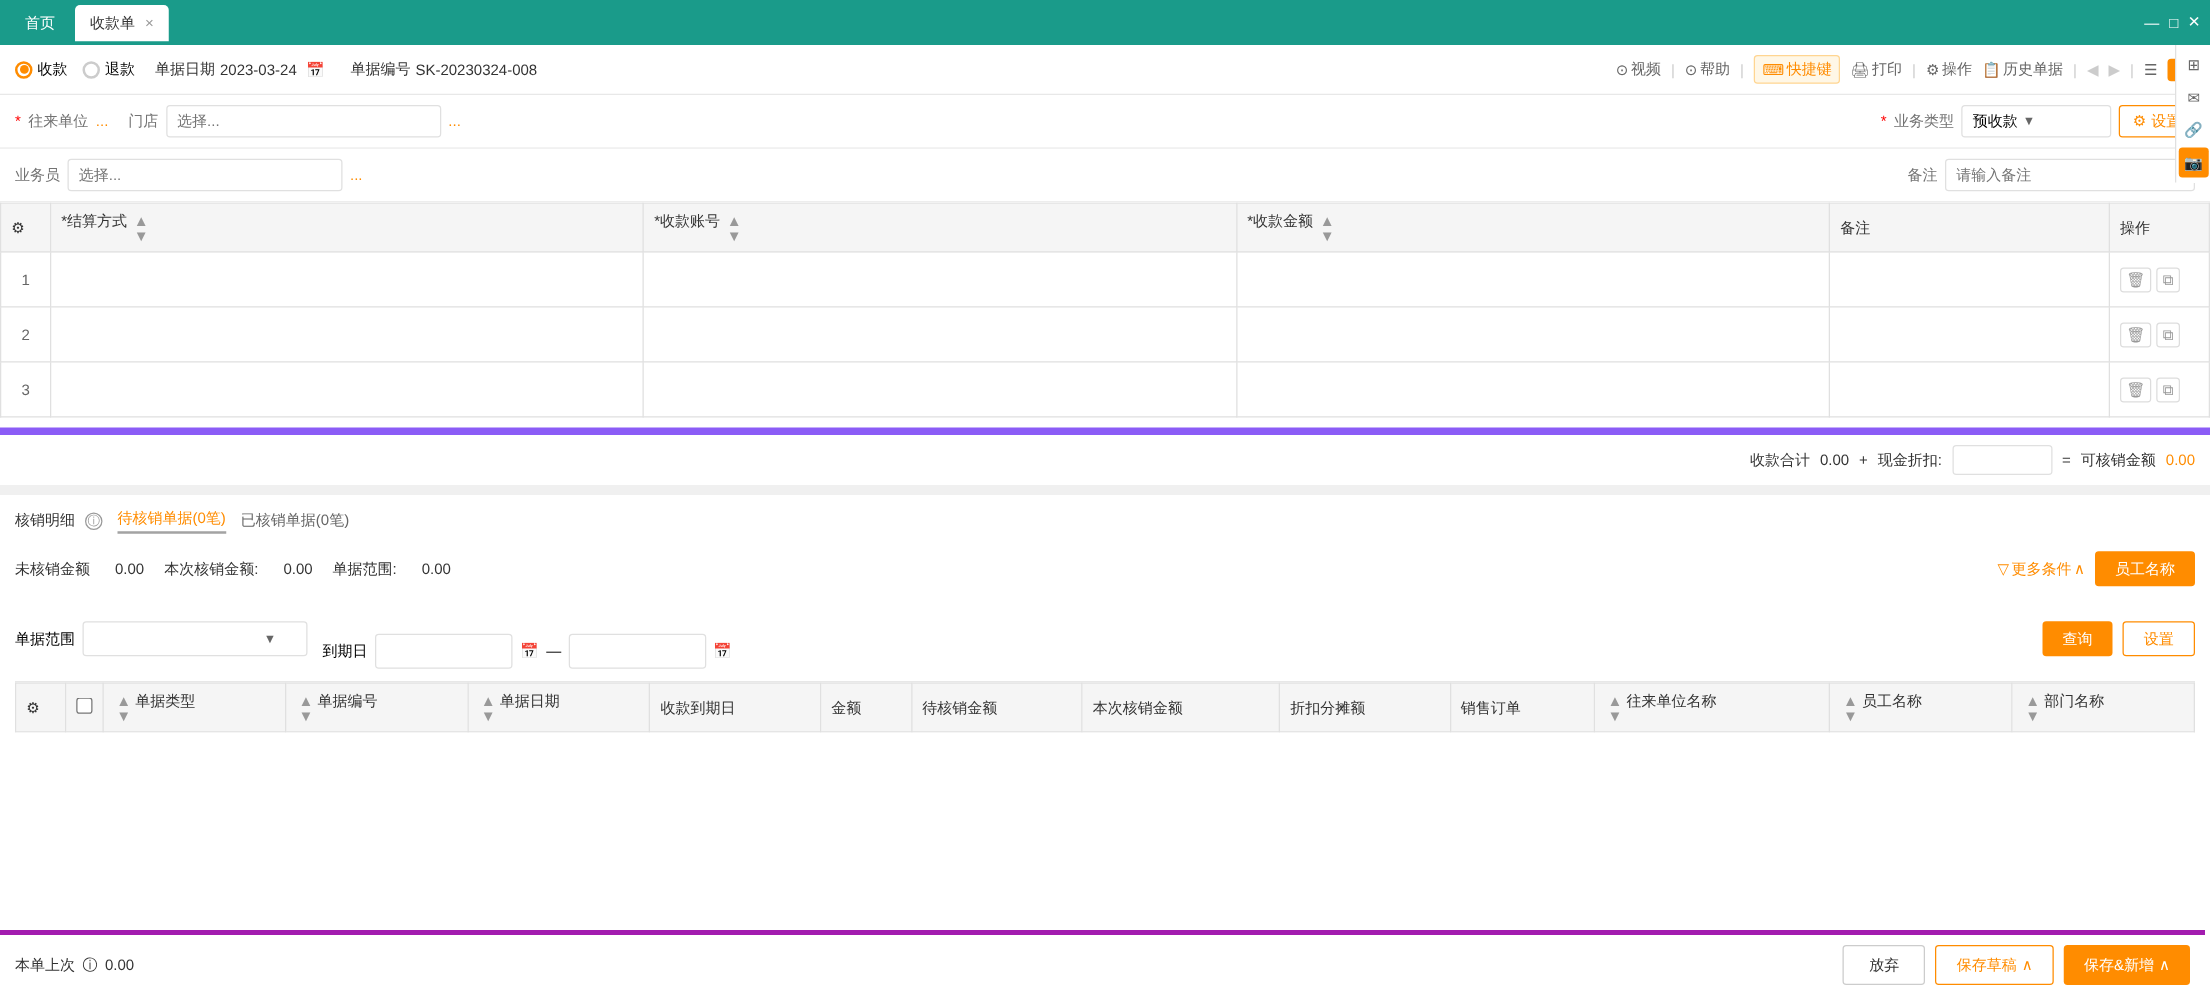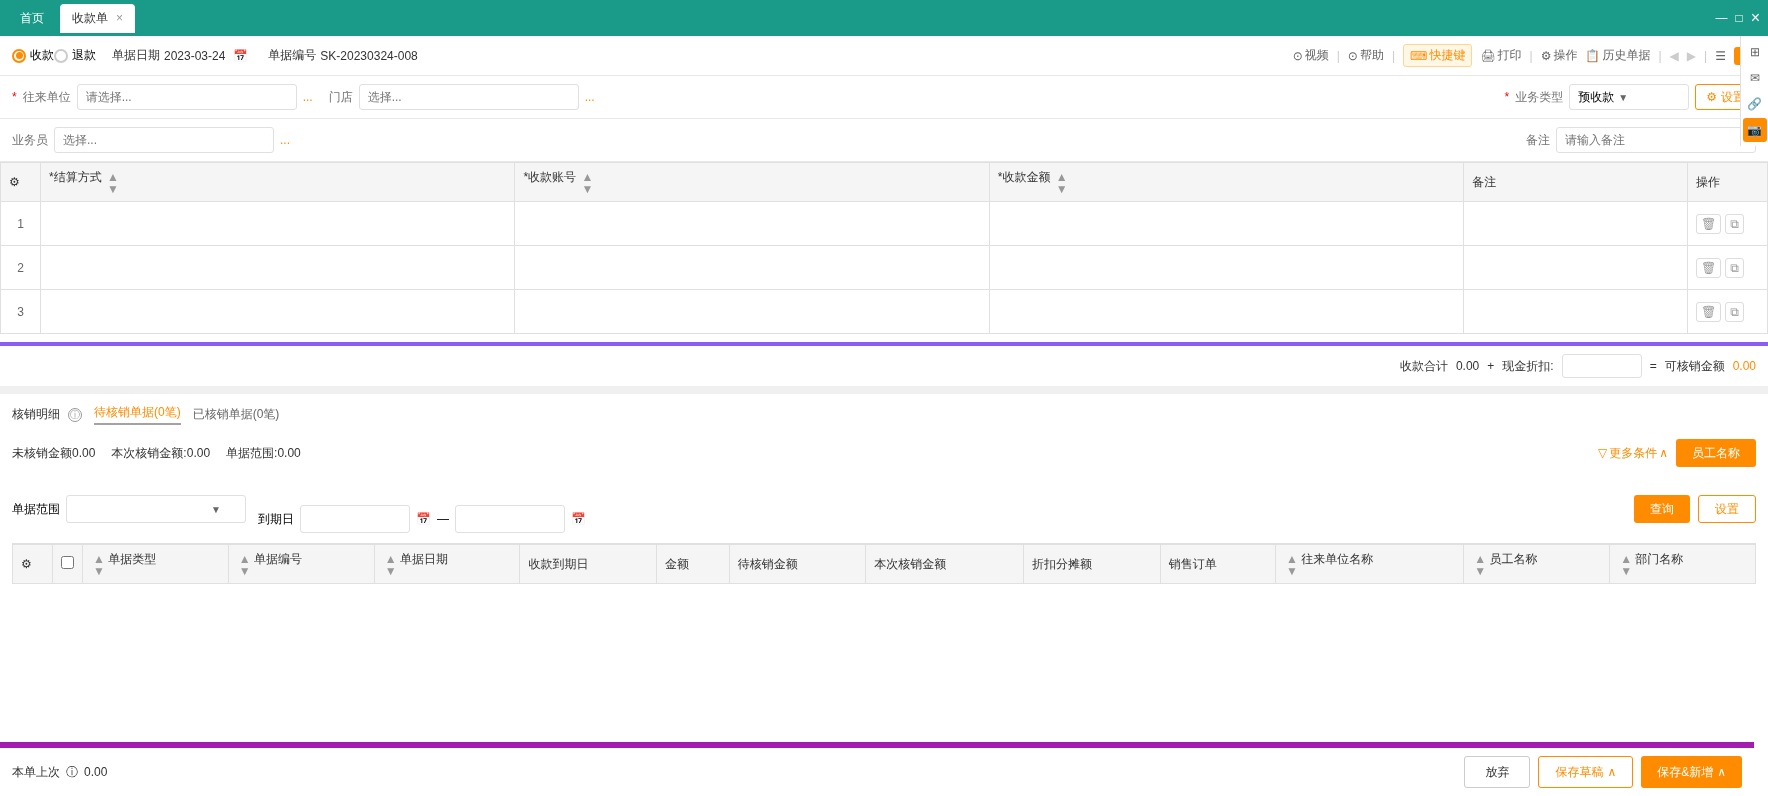--- a/index.html
+++ b/index.html
@@ -20,21 +20,21 @@
     
     .main-content {
       background: white; margin: 0; padding: 0; height: 760px; display: flex; flex-direction: column;
     }
 
     
     .toolbar-row {
       display: flex; align-items: center; padding: 8px 12px; border-bottom: 1px solid #e8e8e8;
       gap: 16px; background: white;
     }
-    .radio-group { display: flex; align-items: flex-start; }
+    .radio-group { display: flex; align-items: flex-start; gap: 12px; }
     .radio-item { display: flex; align-items: center; gap: 4px; cursor: pointer; }
     .radio-circle {
       width: 14px; height: 14px; border-radius: 50%; border: 2px solid #ccc;
       display: flex; align-items: center; justify-content: center;
     }
     .radio-circle.active { border-color: #ff8c00; }
     .radio-circle.active::after {
       content: ''; width: 7px; height: 7px; border-radius: 50%; background: #ff8c00;
     }
     .toolbar-item { display: flex; align-items: center; gap: 4px; }
@@ -81,21 +81,21 @@
       border: 1px solid #e0e0e0; padding: 6px 8px; color: #333; height: 44px;
     }
     .data-table td.row-num { text-align: center; color: #666; width: 40px; }
     .table-actions { display: flex; gap: 4px; align-items: center; }
     .table-icon-btn { color: #999; cursor: pointer; border: 1px solid #ddd; border-radius: 3px; padding: 2px 4px; }
     .gear-cell { width: 40px; text-align: center; }
 
     
     .footer-calc {
       display: flex; align-items: center; justify-content: flex-end;
-      padding: 8px 12px; gap: 8px; border-top: 4px solid #8b5cf6; background: white;
+      padding: 8px 12px; gap: 8px; border-top: 6px solid #8b5cf6; background: white;
       color: #333;
     }
     .footer-calc .calc-input {
       border: 1px solid #e0e0e0; border-radius: 3px; padding: 3px 6px; width: 80px; height: 24px;
     }
     .orange-value { color: #ff8c00; font-weight: 500; }
 
     
     .section-divider { height: 8px; background: #f0f0f0; }
 
@@ -106,21 +106,21 @@
       width: 14px; height: 14px; border-radius: 50%; border: 1px solid #999;
       display: inline-flex; align-items: center; justify-content: center; font-size: 10px; color: #999;
     }
     .tab-orange { color: #ff8c00; cursor: pointer; border-bottom: 2px solid #a3a3a3; padding-bottom: 2px; }
     .tab-normal { color: #666; cursor: pointer; }
 
     
     .stats-row {
       display: flex; align-items: center; gap: 16px; padding: 8px 0; color: #333;
     }
-    .stats-item { display: flex; align-items: center; gap: 0; }
+    .stats-item { display: flex; align-items: center; gap: 20px; }
     .filter-right { margin-left: auto; display: flex; align-items: center; gap: 8px; }
     .orange-btn {
       background: #ff8c00; color: white; border: none; border-radius: 3px;
       padding: 5px 16px; cursor: pointer; height: 28px;
     }
     .outline-btn {
       background: white; color: #ff8c00; border: 1px solid #ff8c00; border-radius: 3px;
       padding: 5px 16px; cursor: pointer; height: 28px;
     }
 
@@ -143,22 +143,22 @@
     
     .bottom-table { width: 100%; border-collapse: collapse; }
     .bottom-table th {
       background: #f5f5f5; border: 1px solid #e0e0e0; padding: 6px 8px;
       text-align: left; color: #333; font-weight: normal; white-space: nowrap;
     }
 
     
     .bottom-action-bar {
       display: flex; align-items: center; padding: 8px 12px;
-      border-top: 6px solid #a21caf; background: white;
-      position: fixed; bottom: 0; left: 0; right: 14px;
+      border-top: 4px solid #a21caf; background: white;
+      position: fixed; bottom: 0; left: 0; right: 4px;
     }
     .bottom-left { display: flex; align-items: center; gap: 6px; color: #333; }
     .bottom-right { margin-left: auto; display: flex; gap: 8px; }
     .btn-abandon {
       background: white; border: 1px solid #ccc; border-radius: 3px;
       padding: 6px 20px; cursor: pointer; color: #333; height: 32px;
     }
     .btn-save-draft {
       background: white; border: 1px solid #ff8c00; color: #ff8c00;
       border-radius: 3px; padding: 6px 16px; cursor: pointer; height: 32px;
@@ -262,21 +262,20 @@
       <span style="color:#ccc;">|</span>
       <span style="color:#666;">☰</span>
       <span class="orange-text" style="background:#ff8c00; color:white; padding:2px 6px; border-radius:3px;">⊞</span>
     </div>
   </div>
 
   <div class="form-row">
     <div class="form-field">
       <span class="required">*</span>
       <span class="form-label">往来单位</span>
-      <input class="form-input form-input-wide" type="text" placeholder="请选择..." style="">
       <span class="dots-btn">...</span>
     </div>
 
     <div class="form-field">
       <span class="form-label">门店</span>
       <input class="form-input form-input-wide" type="text" placeholder="选择..." style="">
       <span class="dots-btn">...</span>
     </div>
 
     <div class="form-field" style="margin-left:auto;">

